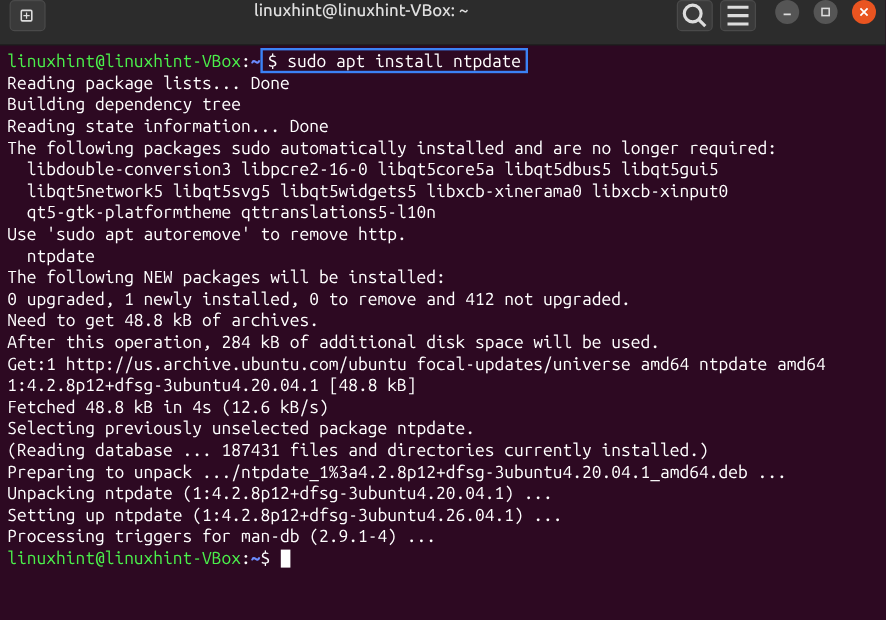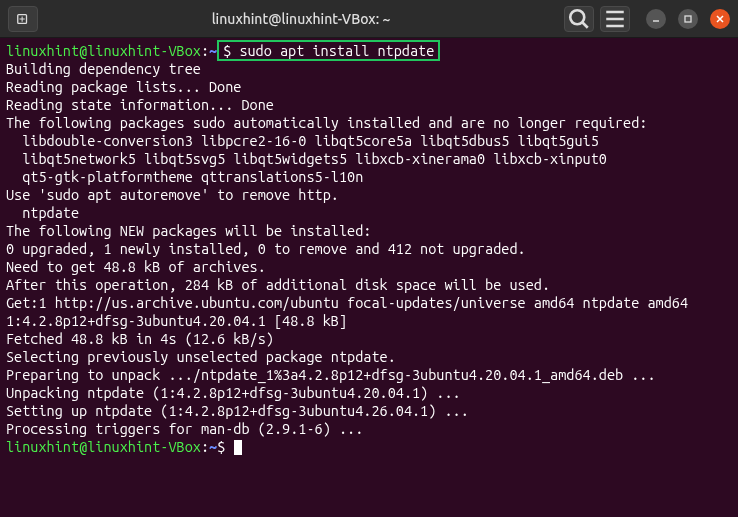--- a/index.html
+++ b/index.html
@@ -18,21 +18,21 @@
       width: 738px;
       height: 517px;
       background: #1a0d1a;
       display: flex;
       flex-direction: column;
     }
     .titlebar {
       height: 38px;
       background: #2c2c2c;
       display: flex;
-      align-items: center;
+      align-items: flex-start;
       padding: 0 8px;
       gap: 6px;
       border-bottom: 1px solid #1a1a1a;
     }
     .titlebar-btn {
       width: 30px;
       height: 26px;
       background: #3a3a3a;
       border: 1px solid #4a4a4a;
       border-radius: 4px;
@@ -113,21 +113,21 @@
       font-weight: normal;
     }
     .prompt-colon {
       color: #ffffff;
     }
     .prompt-path {
       color: #6b8cff;
       font-weight: bold;
     }
     .cmd-hl {
-      border: 2px solid #22c55e;
+      border: 2px solid #3b82f6;
       padding: 0px 4px;
       color: #ffffff;
     }
     .out-line {
       color: #ffffff;
       white-space: pre-wrap;
     }
     .cursor {
       display: inline-block;
       width: 8px;
@@ -176,37 +176,38 @@
             <path d="M2 2 l6 6 M8 2 l-6 6" stroke="#fff" stroke-width="1.5"></path>
           </svg>
       </div>
     </div>
   </div>
 
   <div class="terminal">
     <div>
       <span class="prompt-user">linuxhint@linuxhint-VBox</span><span class="prompt-colon">:</span><span class="prompt-path">~</span><span class="cmd-hl">$ sudo apt install ntpdate</span>
     </div>
+    <div class="out-line">Reading package lists... Done</div>
     <div class="out-line">Building dependency tree</div>
-    <div class="out-line">Reading package lists... Done</div>
     <div class="out-line">Reading state information... Done</div>
     <div class="out-line">The following packages sudo automatically installed and are no longer required:</div>
     <div class="out-line">  libdouble-conversion3 libpcre2-16-0 libqt5core5a libqt5dbus5 libqt5gui5</div>
     <div class="out-line">  libqt5network5 libqt5svg5 libqt5widgets5 libxcb-xinerama0 libxcb-xinput0</div>
     <div class="out-line">  qt5-gtk-platformtheme qttranslations5-l10n</div>
     <div class="out-line">Use 'sudo apt autoremove' to remove http.</div>
     <div class="out-line">  ntpdate</div>
     <div class="out-line">The following NEW packages will be installed:</div>
     <div class="out-line">0 upgraded, 1 newly installed, 0 to remove and 412 not upgraded.</div>
     <div class="out-line">Need to get 48.8 kB of archives.</div>
     <div class="out-line">After this operation, 284 kB of additional disk space will be used.</div>
     <div class="out-line">Get:1 http://us.archive.ubuntu.com/ubuntu focal-updates/universe amd64 ntpdate amd64 1:4.2.8p12+dfsg-3ubuntu4.20.04.1 [48.8 kB]</div>
     <div class="out-line">Fetched 48.8 kB in 4s (12.6 kB/s)</div>
     <div class="out-line">Selecting previously unselected package ntpdate.</div>
+    <div class="out-line">(Reading database ... 187431 files and directories currently installed.)</div>
     <div class="out-line">Preparing to unpack .../ntpdate_1%3a4.2.8p12+dfsg-3ubuntu4.20.04.1_amd64.deb ...</div>
     <div class="out-line">Unpacking ntpdate (1:4.2.8p12+dfsg-3ubuntu4.20.04.1) ...</div>
     <div class="out-line">Setting up ntpdate (1:4.2.8p12+dfsg-3ubuntu4.26.04.1) ...</div>
-    <div class="out-line">Processing triggers for man-db (2.9.1-6) ...</div>
+    <div class="out-line">Processing triggers for man-db (2.9.1-4) ...</div>
     <div>
       <span class="prompt-user">linuxhint@linuxhint-VBox</span><span class="prompt-colon">:</span><span class="prompt-path">~</span><span class="prompt-colon">$</span> <span class="cursor"></span>
     </div>
   </div>
 </div>
 
 </body></html>

